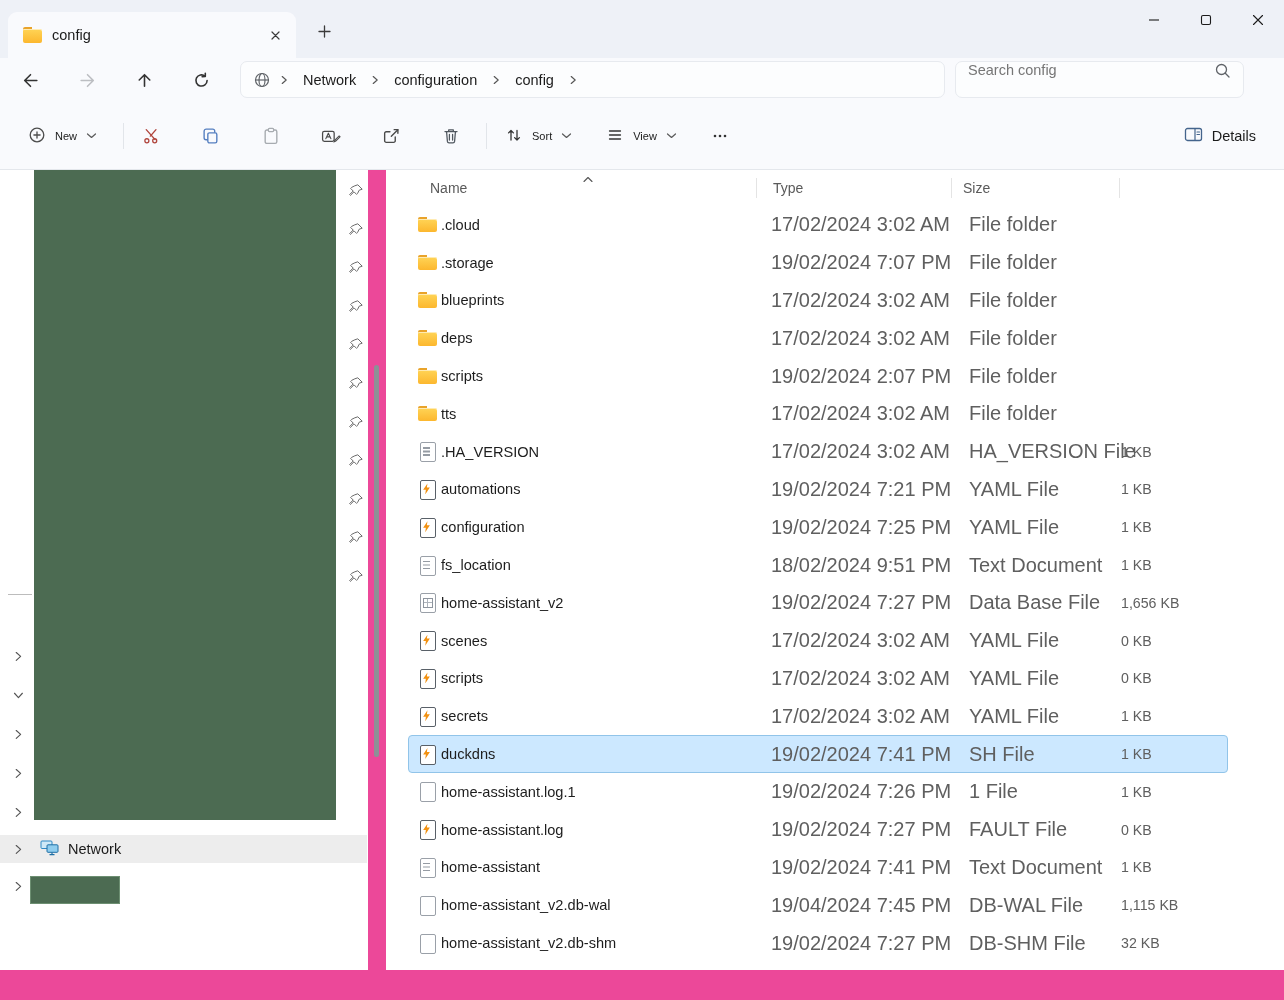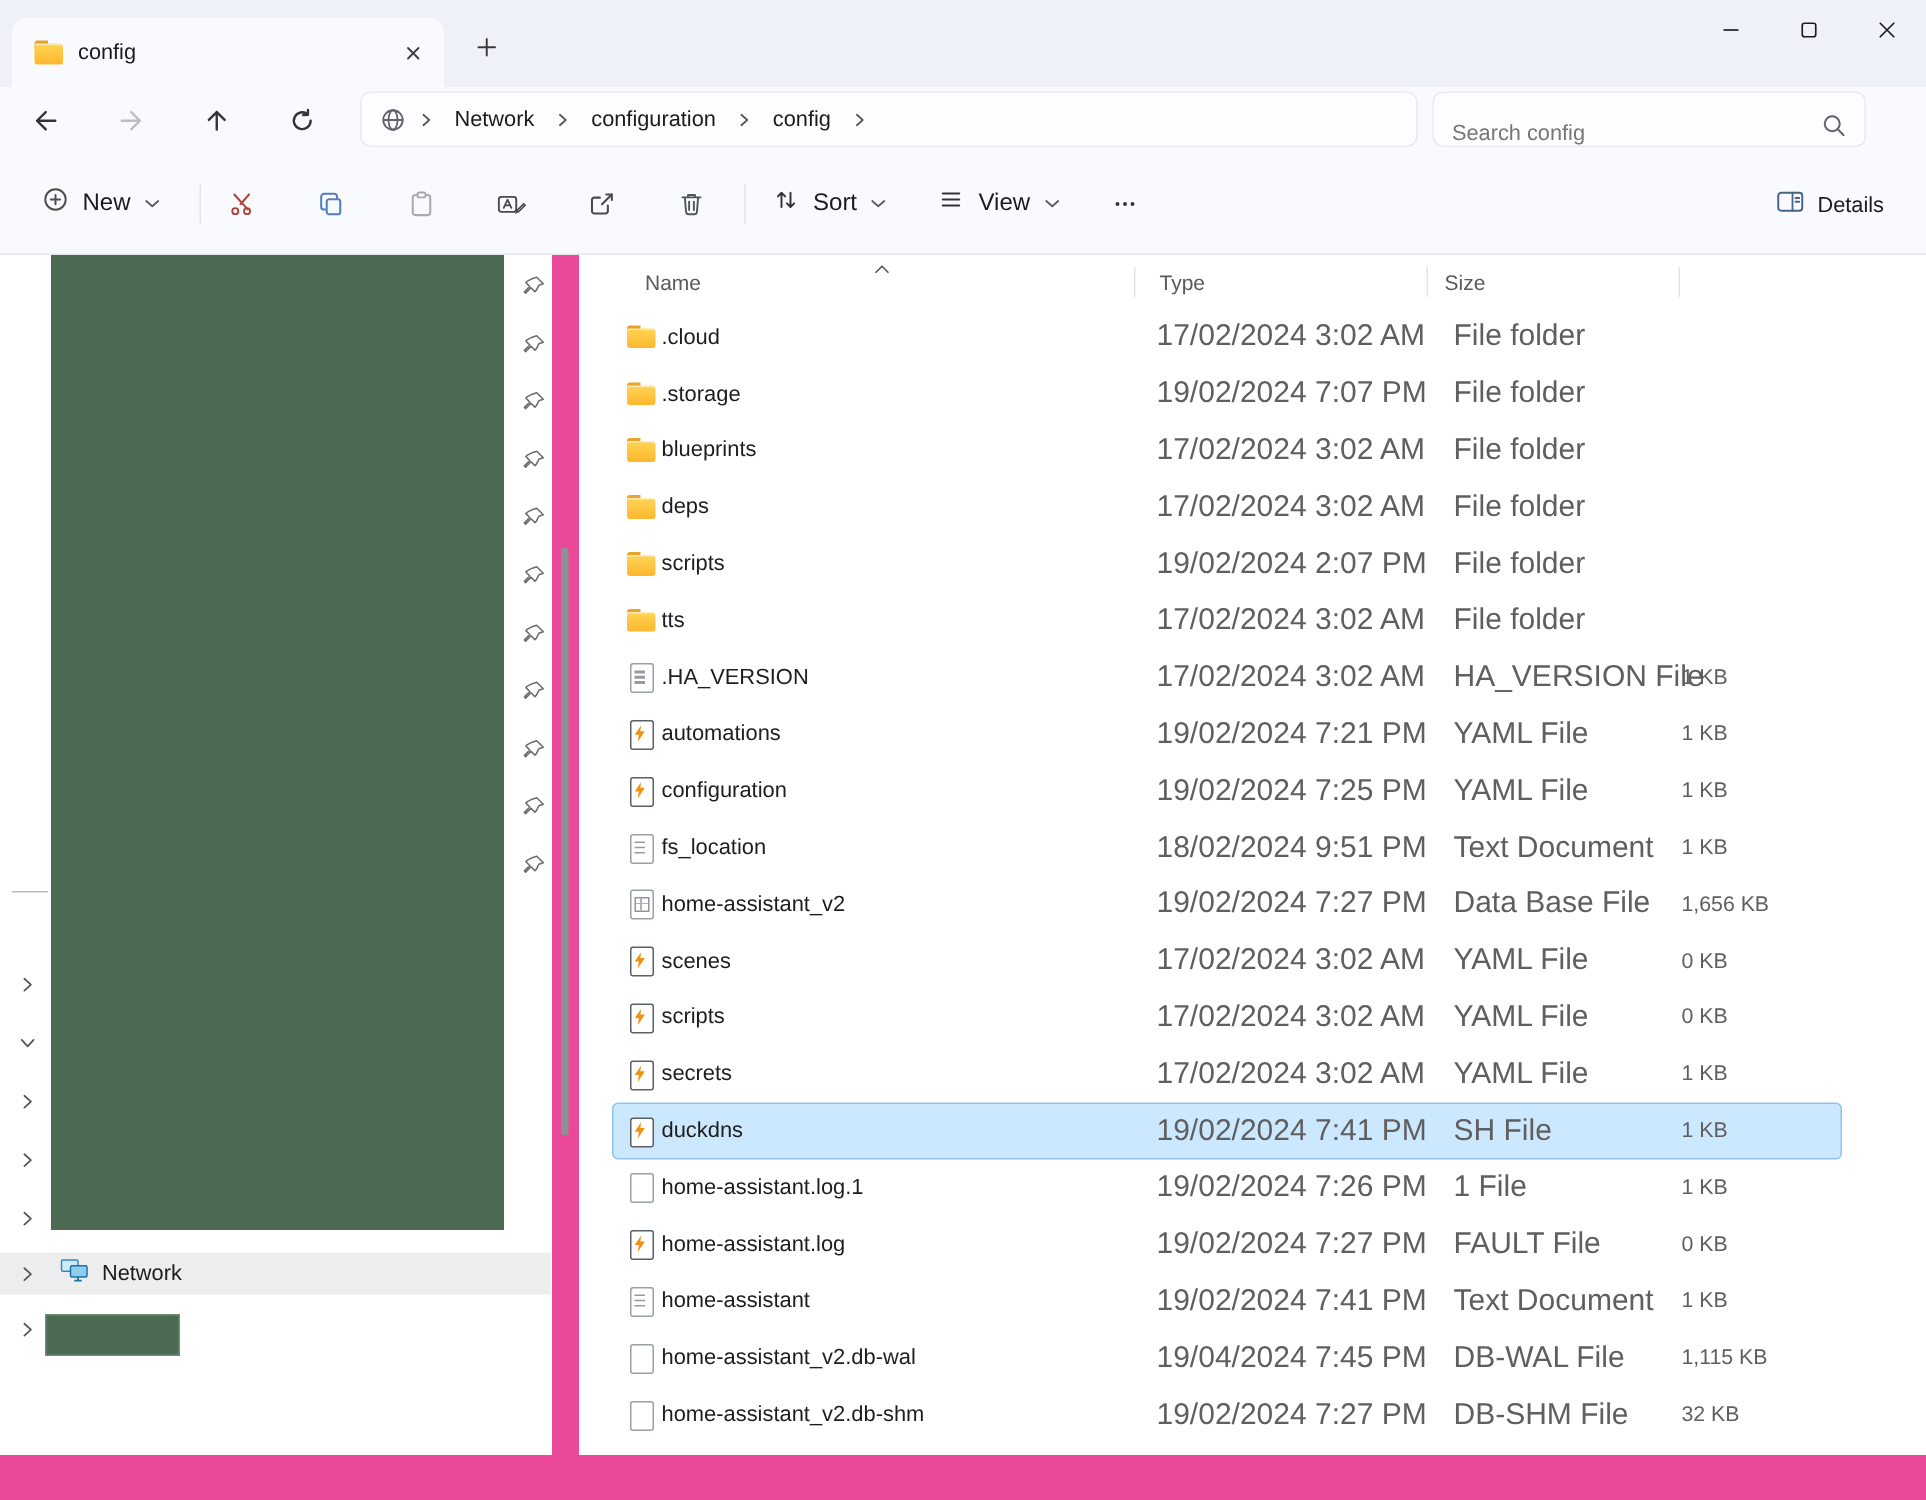--- a/index.html
+++ b/index.html
@@ -16,27 +16,27 @@
   .wincontrols{position:absolute;right:0;top:0;display:flex}
   .wc{width:52px;height:40px;display:flex;align-items:center;justify-content:center}
 
   
   .navbar{position:absolute;left:0;top:58px;right:0;height:44px;background:#f9fafd}
   .navbtns{position:absolute;left:12px;top:4px;display:flex;gap:21px}
   .navbtn{width:36px;height:36px;display:flex;align-items:center;justify-content:center;border-radius:5px}
   .addressbar{position:absolute;left:240px;top:3px;width:705px;height:37px;background:#fcfdfe;border:1px solid #e7eaef;border-radius:7px;display:flex;align-items:center;padding:0 10px;gap:2px}
   .crumb{font-size:14.5px;color:#1b1b1b;padding:4px 8px;border-radius:4px;white-space:nowrap}
   .bc-sep{display:flex;align-items:center;padding:0 2px}
-  .searchbox{position:absolute;left:955px;top:3px;width:289px;height:37px;background:#fcfdfe;border:1px solid #e7eaef;border-radius:7px;display:flex;align-items:flex-end;padding:0 12px;gap:24px}
+  .searchbox{position:absolute;left:955px;top:3px;width:289px;height:37px;background:#fcfdfe;border:1px solid #e7eaef;border-radius:7px;display:flex;align-items:flex-start;padding:0 12px;gap:24px}
   .searchbox input{flex:1;border:0;outline:none;background:transparent;font-size:14.5px;color:#1b1b1b}
   .searchbox input::placeholder{color:#767676}
 
   
   .toolbar{position:absolute;left:0;top:102px;right:0;height:68px;background:#f9fafd;border-bottom:1px solid #e4e7ec;display:flex;align-items:center}
-  .tbtn{display:flex;align-items:center;gap:9px;padding:9px 12px;border-radius:5px;font-size:16px;color:#1b1b1b}
+  .tbtn{display:flex;align-items:center;gap:9px;padding:9px 12px;border-radius:5px;font-size:11px;color:#1b1b1b}
   .ibtn{width:42px;height:38px;display:flex;align-items:center;justify-content:center;border-radius:5px}
   .tdiv{width:1px;height:26px;background:#e2e5ea}
   .ml16{margin-left:16px}.ml14{margin-left:14px}.ml6{margin-left:6px}.ml18{margin-left:18px}.ml10{margin-left:10px}
   .details-btn{position:absolute;right:16px;top:15px;display:flex;align-items:center;gap:9px;padding:9px 12px;border-radius:5px;font-size:14.5px;color:#1b1b1b}
 
   
   .sidebar{position:absolute;left:0;top:170px;width:368px;bottom:30px;background:#fff}
   .redact{position:absolute;background:#4c6b52}
   .redact.big{left:34px;top:0;width:302px;height:650px}
   .redact.small{left:30px;top:706px;width:90px;height:28px;border:1px solid #6d8f72}

